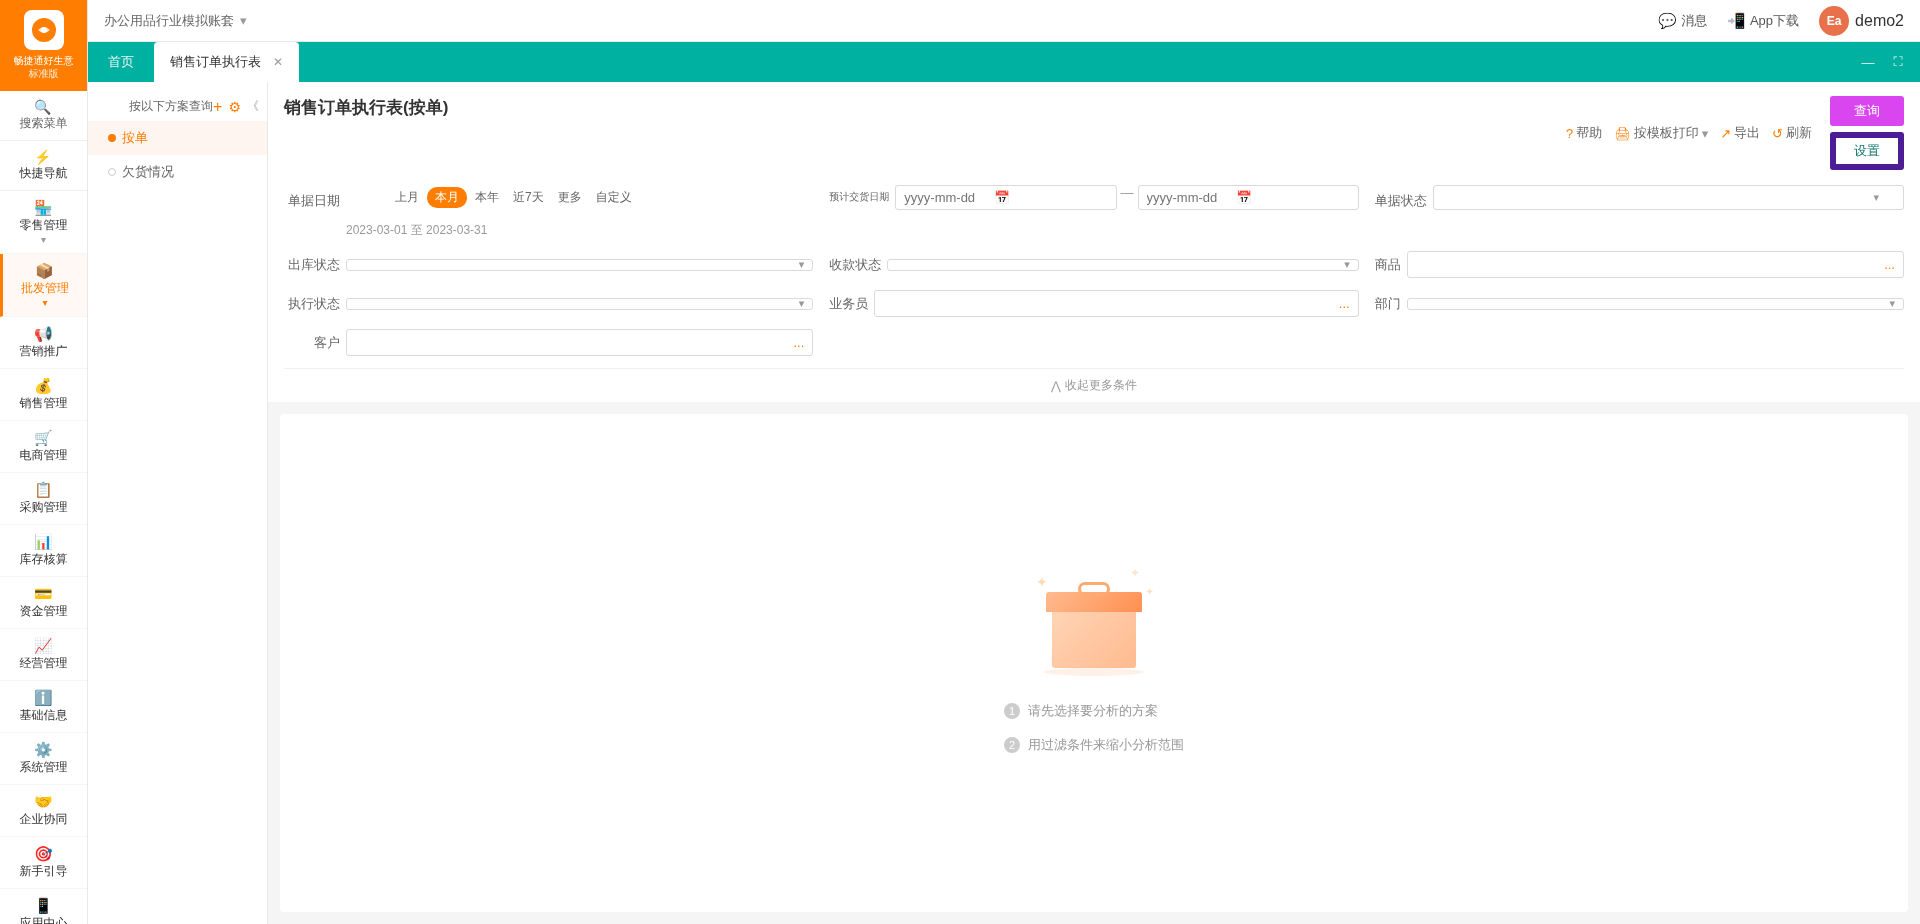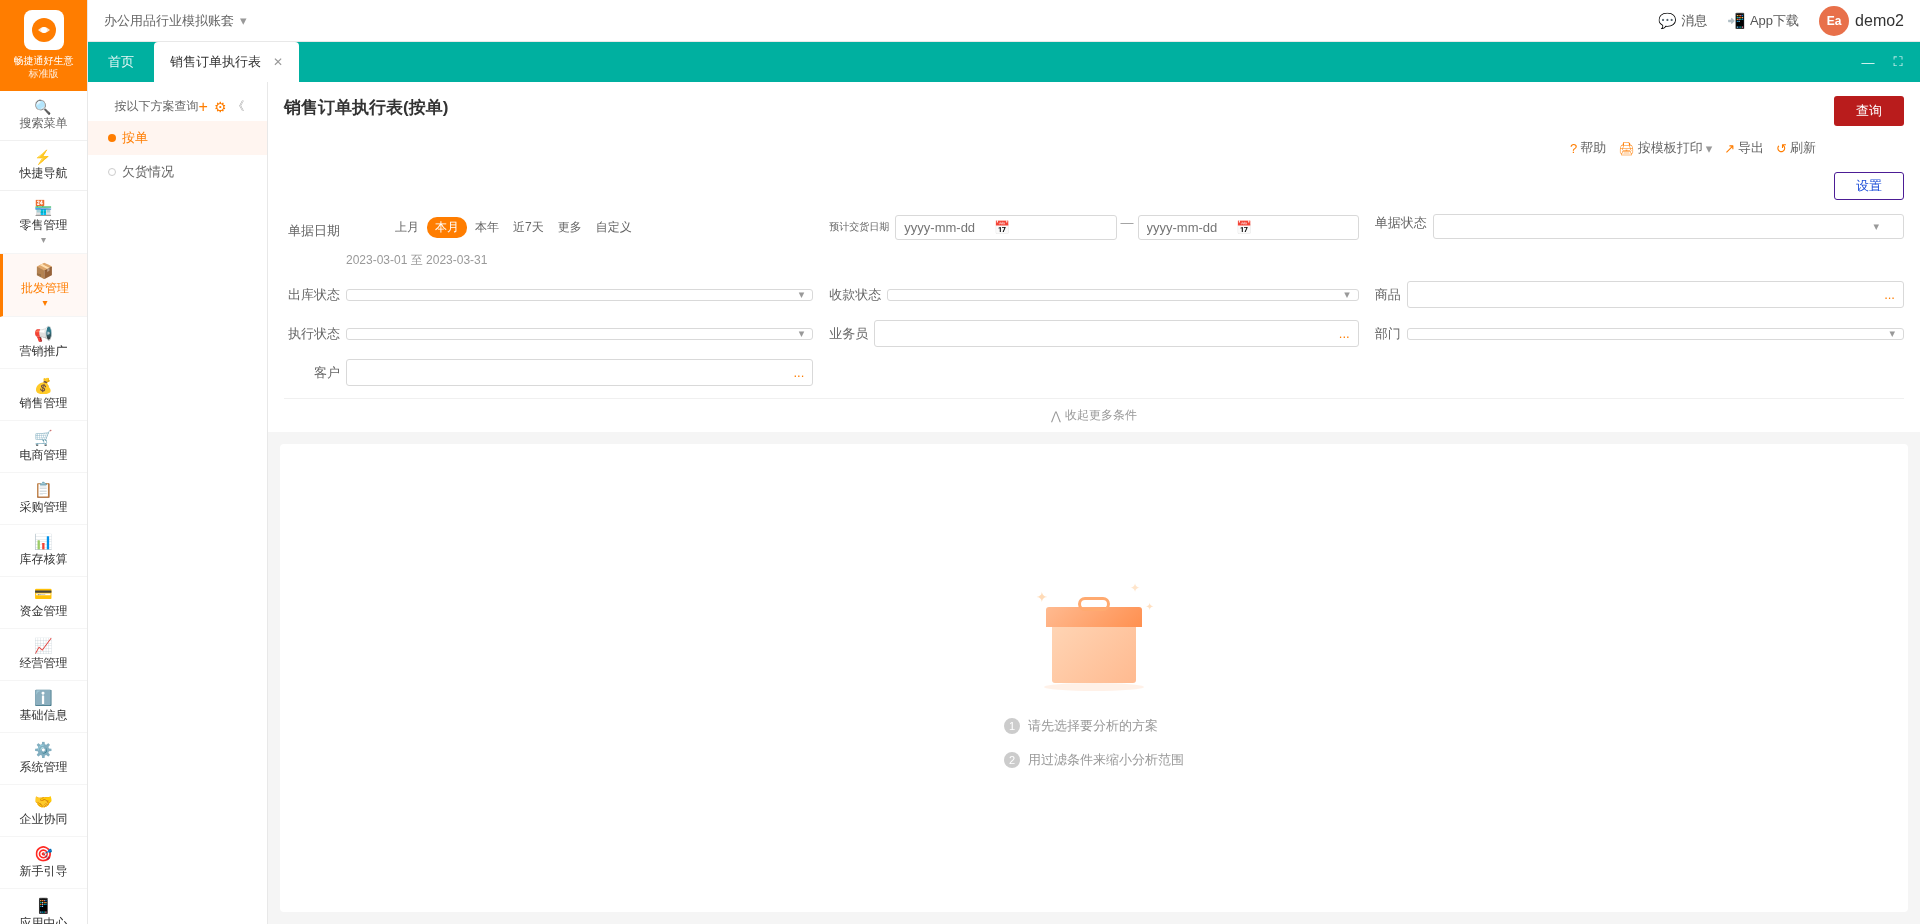--- a/index.html
+++ b/index.html
@@ -141,21 +141,21 @@
     <div style="flex:1;"></div>
     <div style="display:flex; align-items:center; gap:6px; padding:0 10px;">
       <div style="width:24px; height:24px; display:flex; align-items:center; justify-content:center; cursor:pointer; color:rgba(255,255,255,0.9); border-radius:3px;">—</div>
       <div style="width:24px; height:24px; display:flex; align-items:center; justify-content:center; cursor:pointer; color:rgba(255,255,255,0.9); border-radius:3px;">⛶</div>
     </div>
   </div>
 
   <div style="flex:1; display:flex; overflow:hidden;">
 
     <div style="width:180px; background:#fff; border-right:1px solid #e8e8e8; padding:10px 0; flex-shrink:0; overflow-y:auto;">
-      <div style="padding:6px 8px 6px 12px; font-size:12px; color:#666; display:flex; align-items:center; justify-content:center;">
+      <div style="padding:6px 8px 6px 12px; font-size:12px; color:#666; display:flex; align-items:center; justify-content:flex-end;">
         <span>按以下方案查询</span>
         <div style="display:flex; gap:6px; align-items:center;">
           <span style="color:#ff7d00; cursor:pointer; font-size:16px; line-height:1;">+</span>
           <span style="color:#ff7d00; cursor:pointer; font-size:14px;">⚙</span>
           <span style="color:#999; cursor:pointer; font-size:12px;">《</span>
         </div>
       </div>
       <div style="padding:8px 12px 8px 20px; font-size:13px; color:#ff7d00; background:#fff5f0; cursor:pointer; display:flex; align-items:center; gap:6px;">
         <div style="width:8px; height:8px; border-radius:50%; background:#ff7d00; flex-shrink:0;"></div>
         <span>按单</span>
@@ -188,22 +188,22 @@
               <div style="display:flex; align-items:center; gap:3px; color:#666; font-size:13px; cursor:pointer;">
                 <span style="color:#ff7d00;">↗</span>
                 <span>导出</span>
               </div>
               <div style="display:flex; align-items:center; gap:3px; color:#666; font-size:13px; cursor:pointer;">
                 <span style="color:#ff7d00;">↺</span>
                 <span>刷新</span>
               </div>
             </div>
             <div style="display:flex; flex-direction:column; gap:6px;">
-              <button style="background:#b91c1c; color:#fff; border:none; padding:6px 22px; border-radius:3px; font-size:13px; cursor:pointer;">查询</button>
-              <button style="background:#fff; color:#1d4ed8; border:1px solid #4c1d95; padding:4px 18px; border-radius:3px; font-size:13px; cursor:pointer;margin-top:40px;">设置</button>
+              <button style="background:#d946ef; color:#fff; border:none; padding:6px 22px; border-radius:3px; font-size:13px; cursor:pointer;">查询</button>
+              <button style="background:#fff; color:#0f766e; border:6px solid #4c1d95; padding:4px 18px; border-radius:3px; font-size:13px; cursor:pointer;">设置</button>
             </div>
           </div>
         </div>
 
         <div style="display:grid; grid-template-columns:1fr 1fr 1fr; gap:10px 16px; margin-bottom:12px;">
 
           <div style="display:flex; align-items:center; gap:6px;">
             <span style="color:#666; font-size:13px; white-space:nowrap; width:56px; text-align:right; flex-shrink:0;margin-top:8px;">单据日期</span>
             <div style="flex:1; display:flex; align-items:center; gap:4px;">
               <div style="display:flex; gap:2px; align-items:center;margin-left:43px;">
@@ -225,21 +225,21 @@
                 <span style="color:#ff7d00; cursor:pointer;">📅</span>
               </div>
               <span style="color:#999;">—</span>
               <div style="display:flex; align-items:center; border:1px solid #d9d9d9; border-radius:3px; padding:4px 8px; flex:1;">
                 <input style="border: none; outline: none; font-size: 13px; color: rgb(187, 187, 187); width: 90px;" placeholder="yyyy-mm-dd">
                 <span style="color:#ff7d00; cursor:pointer;">📅</span>
               </div>
             </div>
           </div>
 
-          <div style="display:flex; align-items:flex-start; gap:6px;">
+          <div style="display:flex; align-items:flex-end; gap:6px;">
             <span style="color:#666; font-size:13px; white-space:nowrap; flex-shrink:0;">单据状态</span>
             <div style="flex:1; position:relative;">
               <div style="border:1px solid #d9d9d9; border-radius:3px; padding:5px 24px 5px 8px; font-size:13px; color:#333; cursor:pointer; background:#fff; display:flex; justify-content:space-between; align-items:center;">
                 <span></span>
                 <span style="color:#999; font-size:11px;">▾</span>
               </div>
             </div>
           </div>
         </div>
 

